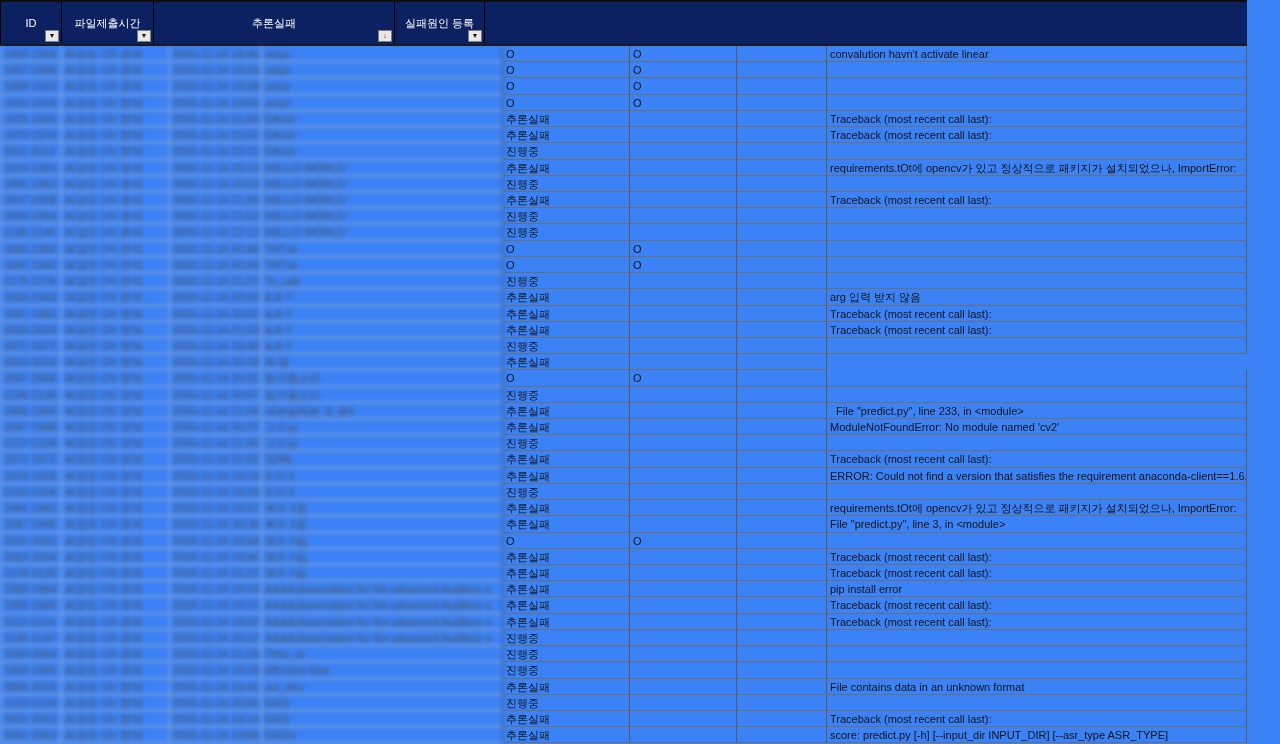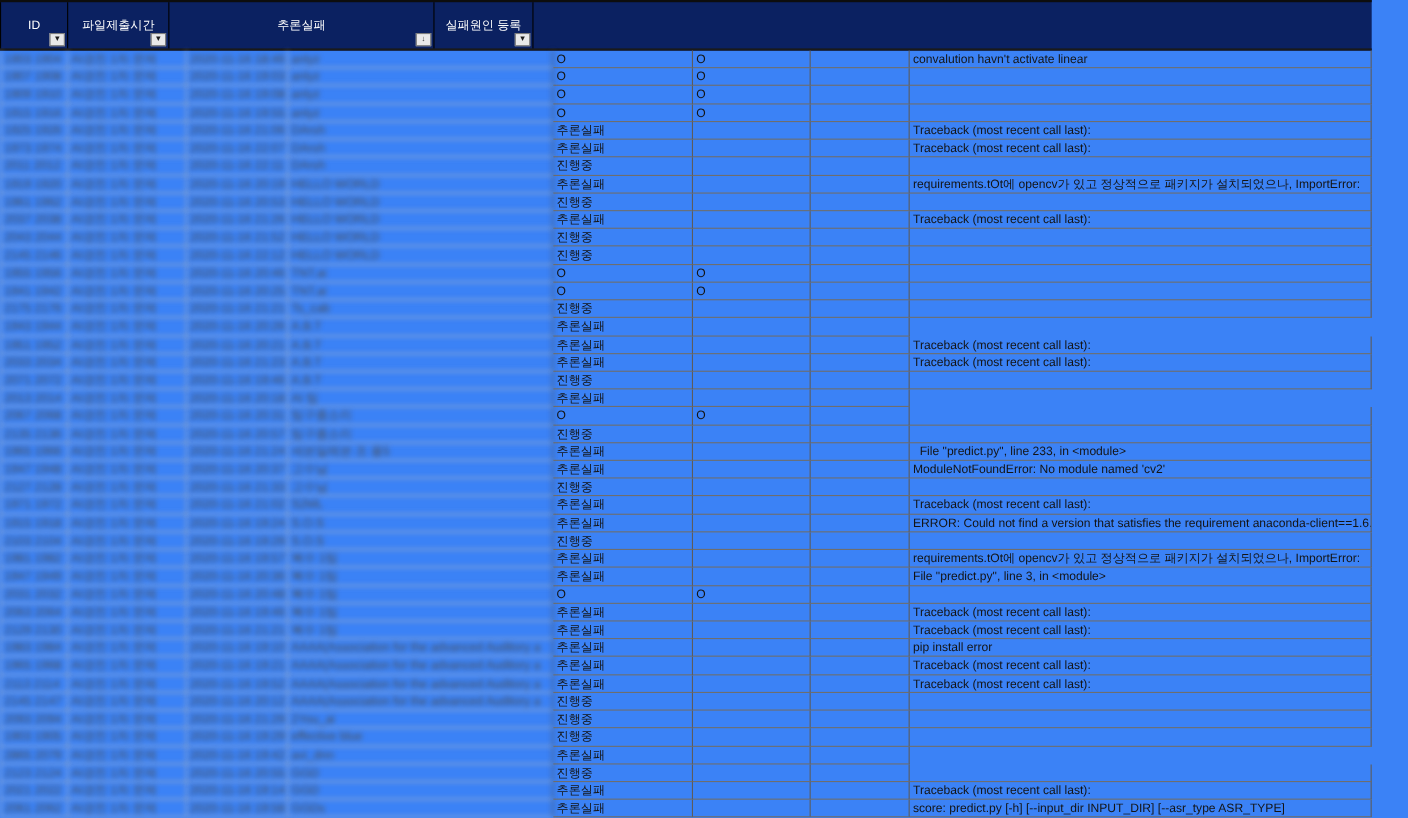--- a/index.html
+++ b/index.html
@@ -205,20 +205,21 @@
           <div class="td c7 dark"></div>
         </div>
         <div class="tr">
           <div class="td c0 first blur">1943 1944</div>
           <div class="td c1 blur">AI경진 1차 문제</div>
           <div class="td c2 blur">2020-11-16 20:26</div>
           <div class="td c3 blur teamline">A.B.T</div>
           <div class="td c4 dark">추론실패</div>
           <div class="td c5 dark"></div>
           <div class="td c6 dark"></div>
+          <div class="td c7 dark">arg 입력 받지 않음</div>
         </div>
         <div class="tr">
           <div class="td c0 first blur">1951 1952</div>
           <div class="td c1 blur">AI경진 1차 문제</div>
           <div class="td c2 blur">2020-11-16 20:21</div>
           <div class="td c3 blur teamline">A.B.T</div>
           <div class="td c4 dark">추론실패</div>
           <div class="td c5 dark"></div>
           <div class="td c6 dark"></div>
           <div class="td c7 dark">Traceback (most recent call last):</div>
@@ -443,20 +444,21 @@
           <div class="td c7 dark"></div>
         </div>
         <div class="tr">
           <div class="td c0 first blur">2865 2079</div>
           <div class="td c1 blur">AI경진 1차 문제</div>
           <div class="td c2 blur">2020-11-16 19:42</div>
           <div class="td c3 blur teamline">avi_dnn</div>
           <div class="td c4 dark">추론실패</div>
           <div class="td c5 dark"></div>
           <div class="td c6 dark"></div>
+          <div class="td c7 dark">File contains data in an unknown format</div>
         </div>
         <div class="tr">
           <div class="td c0 first blur">2123 2124</div>
           <div class="td c1 blur">AI경진 1차 문제</div>
           <div class="td c2 blur">2020-11-16 20:55</div>
           <div class="td c3 blur teamline">GGD</div>
           <div class="td c4 dark">진행중</div>
           <div class="td c5 dark"></div>
           <div class="td c6 dark"></div>
           <div class="td c7 dark"></div>

